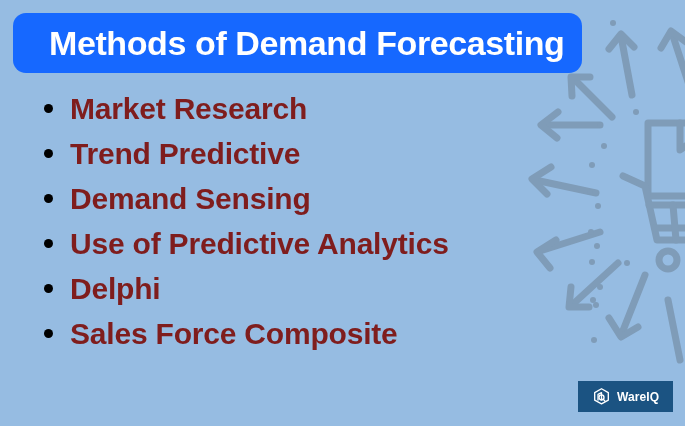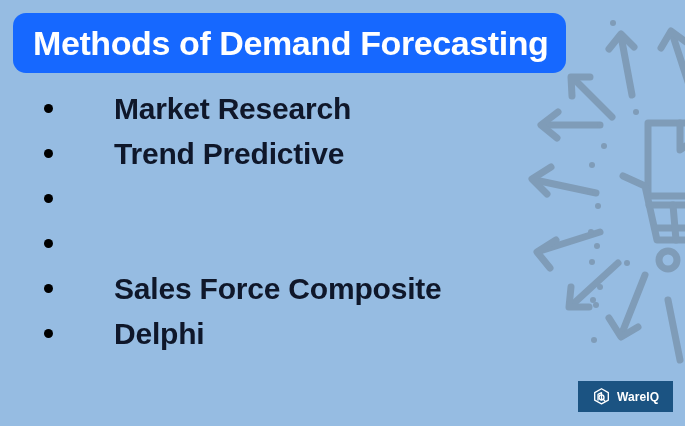--- a/index.html
+++ b/index.html
@@ -28,21 +28,21 @@
     width: 685px;
     height: 426px;
     pointer-events: none;
   }
   
   #title-bar {
     position: absolute;
     left: 13px;
     top: 13px;
     height: 60px;
-    padding: 0 18px 0 20px;
+    padding: 0 18px 0 36px;
     display: flex;
     align-items: center;
     background: #1668ff;
     border-radius: 13px;
     box-sizing: border-box;
     z-index: 5;
   }
   #title-text {
     color: #ffffff;
     font-family: "Liberation Sans Narrow", "Liberation Sans", sans-serif;
@@ -69,28 +69,27 @@
   }
   .bullet-dot {
     width: 9px;
     height: 9px;
     border-radius: 50%;
     background: #000000;
     flex: 0 0 auto;
     margin-right: 17px;
   }
   .bullet-label {
-    color: #0f172a;
+    color: #7f1d1d;
     font-family: "Liberation Sans Narrow", "Liberation Sans", sans-serif;
     font-size: 30px;
     font-weight: bold;
     letter-spacing: -0.2px;
     white-space: nowrap;
     line-height: 1;
-    margin-left: 44px;
   }
   
   #logo-badge {
     position: absolute;
     left: 578px;
     top: 381px;
     width: 95px;
     height: 31px;
     background: #1b5382;
     display: flex;
@@ -211,31 +210,33 @@
     <li class="bullet-row">
       <span class="bullet-dot"></span>
       <span class="bullet-label">Market Research</span>
     </li>
     <li class="bullet-row">
       <span class="bullet-dot"></span>
       <span class="bullet-label">Trend Predictive</span>
     </li>
     <li class="bullet-row">
       <span class="bullet-dot"></span>
-    </li>
-    <li class="bullet-row">
-      <span class="bullet-dot"></span>
+      <span class="bullet-label">Demand Sensing</span>
+    </li>
+    <li class="bullet-row">
+      <span class="bullet-dot"></span>
+      <span class="bullet-label">Use of Predictive Analytics</span>
+    </li>
+    <li class="bullet-row">
+      <span class="bullet-dot"></span>
+      <span class="bullet-label">Delphi</span>
     </li>
     <li class="bullet-row">
       <span class="bullet-dot"></span>
       <span class="bullet-label">Sales Force Composite</span>
-    </li>
-    <li class="bullet-row">
-      <span class="bullet-dot"></span>
-      <span class="bullet-label">Delphi</span>
     </li>
   </ul>
 
   <div id="logo-badge">
     <svg id="logo-mark" viewBox="0 0 24 24" xmlns="http://www.w3.org/2000/svg">
       <path d="M12 2.2 L20.6 7.0 L20.6 16.6 L12 21.4 L3.4 16.6 L3.4 7.0 Z" fill="none" stroke="#ffffff" stroke-width="1.7" stroke-linejoin="round"></path>
       <path d="M7.6 16.4 L7.6 9.4 L12 7.2 L12 16.4" fill="none" stroke="#ffffff" stroke-width="1.7" stroke-linejoin="round" stroke-linecap="round"></path>
       <path d="M12 10.0 A3.1 3.1 0 1 1 12 16.3 A3.1 3.1 0 1 1 12 10.0 Z" fill="none" stroke="#ffffff" stroke-width="1.7"></path>
       <path d="M14.1 15.3 L16.2 17.6" fill="none" stroke="#ffffff" stroke-width="1.7" stroke-linecap="round"></path>
     </svg>

